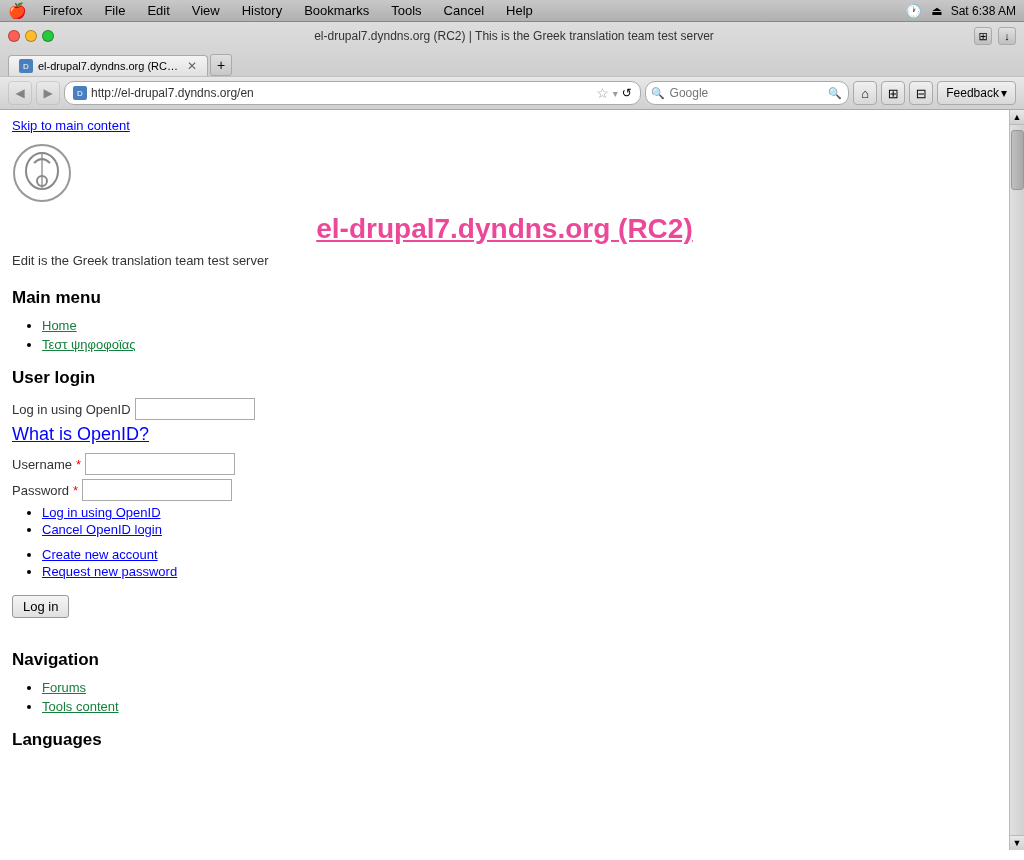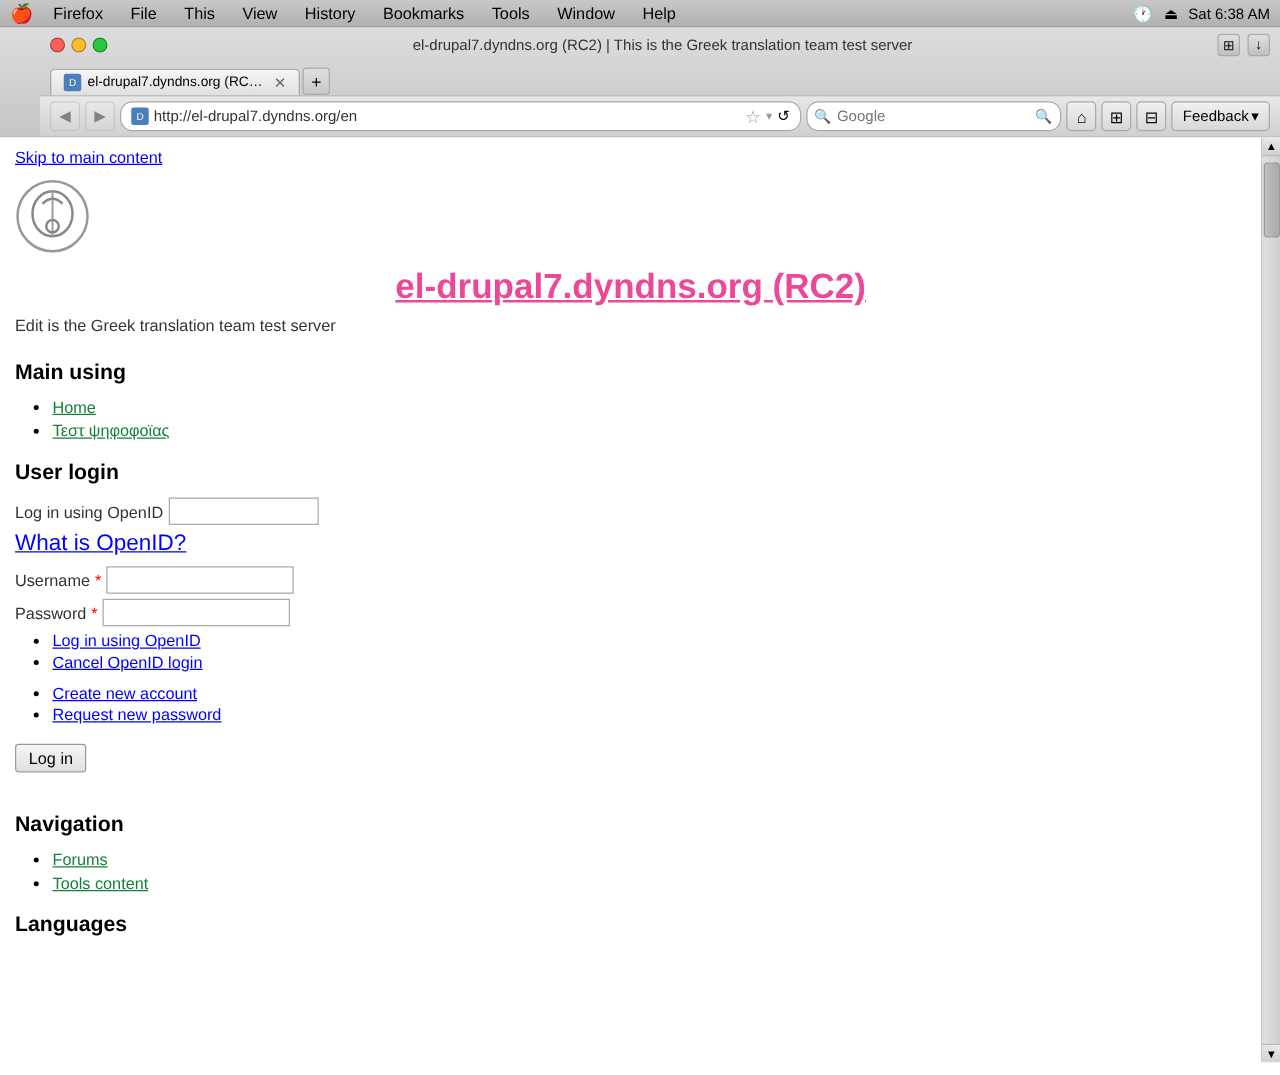--- a/index.html
+++ b/index.html
@@ -32,21 +32,20 @@
     }
     .mac-menubar .time {
       margin-left: auto;
       font-size: 12px;
     }
 
     
     .browser-chrome {
       background: linear-gradient(to bottom, #ddd, #c5c5c5);
       border-bottom: 1px solid #aaa;
-      padding-left: 32px;
     }
 
     
     .title-bar {
       display: flex;
       align-items: center;
       padding: 5px 8px;
       gap: 8px;
     }
     .window-controls {
@@ -373,26 +372,26 @@
     }
   </style>
 </head>
 <body>
 
 <div class="mac-menubar">
   <span class="apple-logo">🍎</span>
   <div class="menu-items">
     <span class="menu-item">Firefox</span>
     <span class="menu-item">File</span>
-    <span class="menu-item">This</span>
+    <span class="menu-item">Edit</span>
     <span class="menu-item">View</span>
     <span class="menu-item">History</span>
     <span class="menu-item">Bookmarks</span>
     <span class="menu-item">Tools</span>
-    <span class="menu-item">Window</span>
+    <span class="menu-item">Cancel</span>
     <span class="menu-item">Help</span>
   </div>
   <div style="display:flex;gap:8px;margin-left:auto;align-items:center;">
     <span style="font-size:14px;">🕐</span>
     <span style="font-size:12px;">⏏</span>
     <span class="time">Sat 6:38 AM</span>
   </div>
 </div>
 
 <div class="browser-chrome">
@@ -463,21 +462,21 @@
         <path d="M22 20 Q30 12 38 20" fill="none" stroke="#888" stroke-width="2"></path>
         <circle cx="30" cy="38" r="5" fill="none" stroke="#888" stroke-width="2"></circle>
       </svg>
     </div>
 
     <a class="site-title" href="#">el-drupal7.dyndns.org (RC2)</a>
 
     <p class="site-slogan">Edit is the Greek translation team test server</p>
 
     <div class="nav-section">
-      <h2 class="section-title">Main using</h2>
+      <h2 class="section-title">Main menu</h2>
       <ul class="menu-list">
         <li>
           <a href="#">Home</a>
         </li>
         <li>
           <a href="#">Τεστ ψηφοφοϊας</a>
         </li>
       </ul>
     </div>
 

